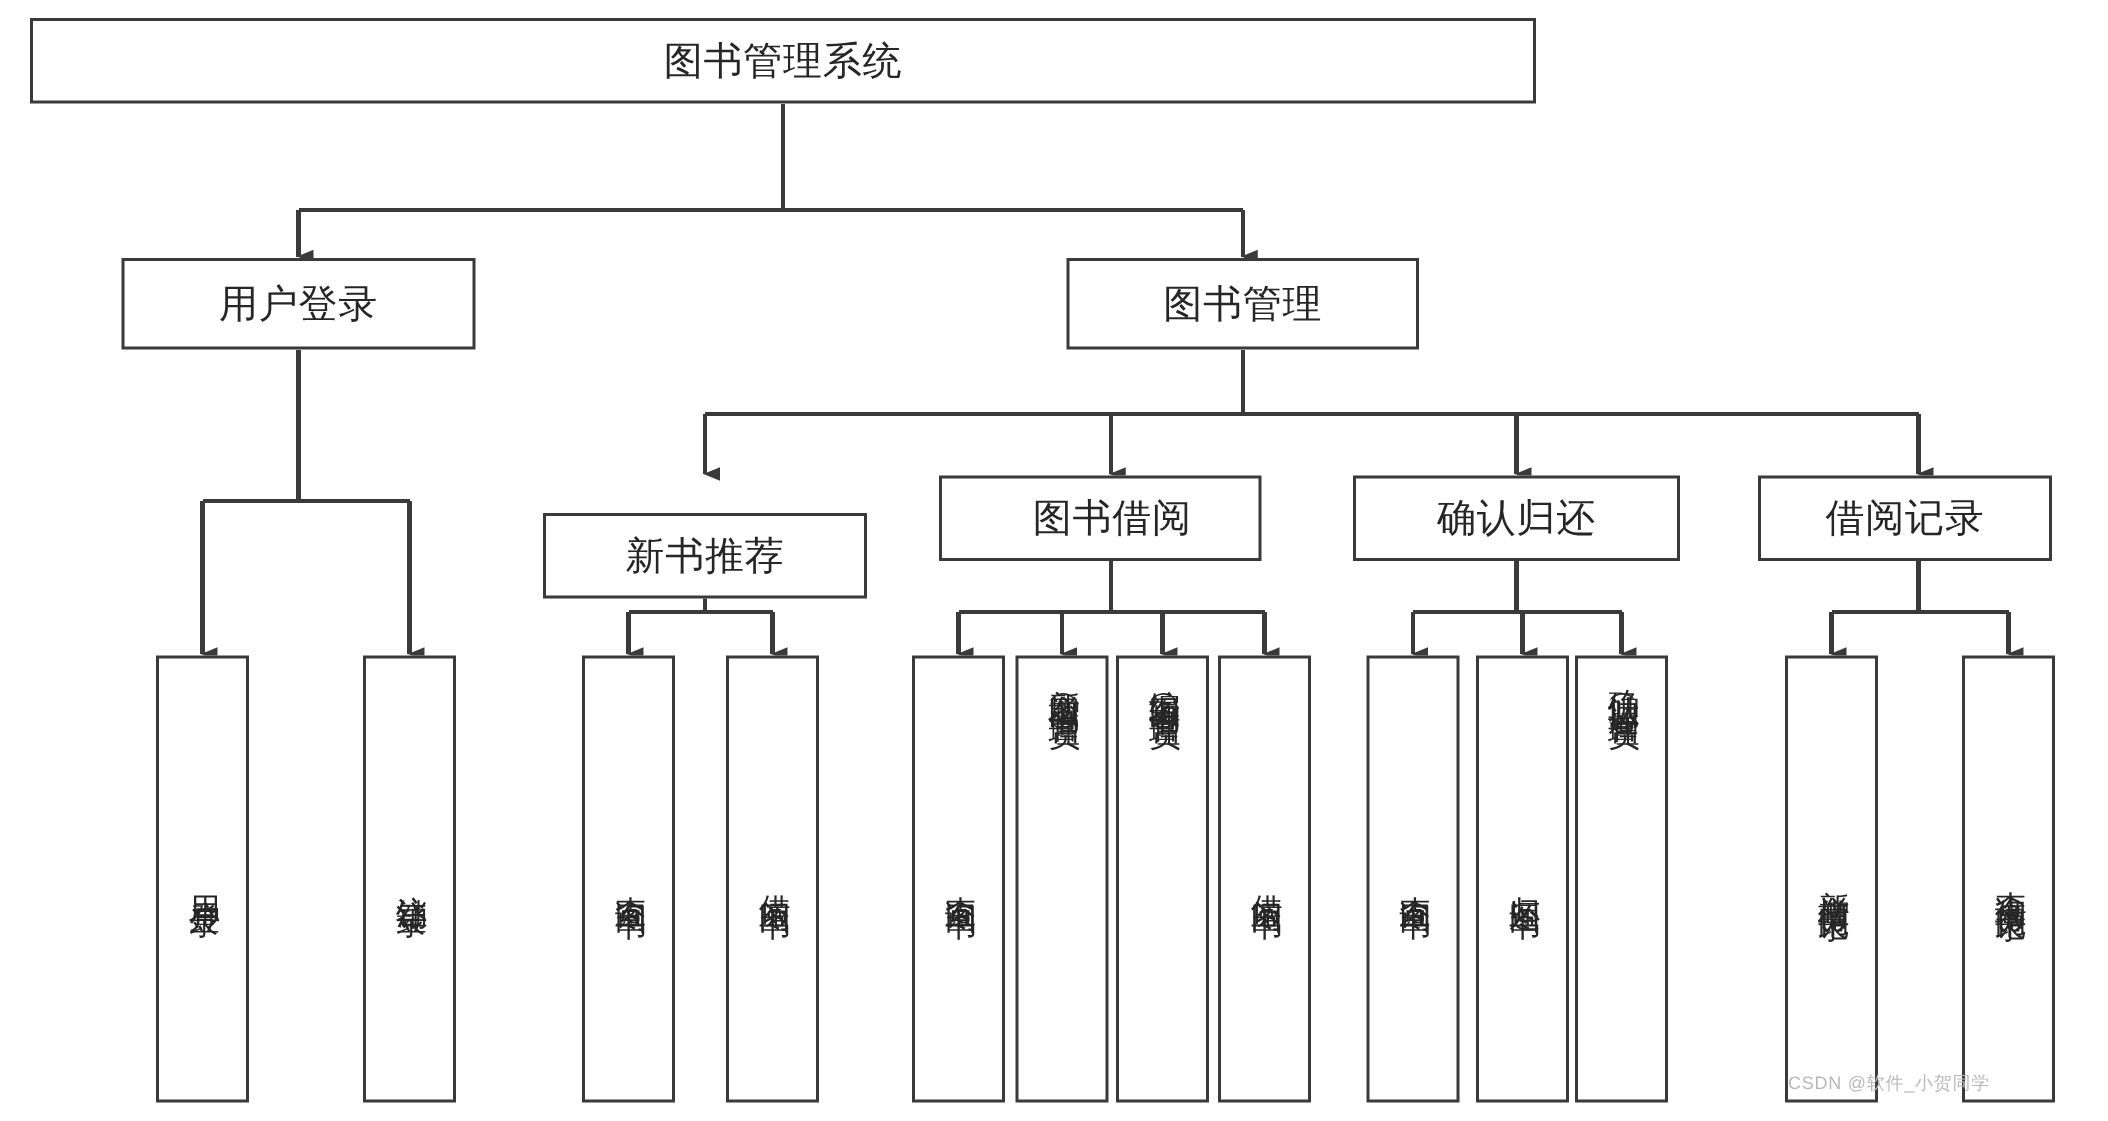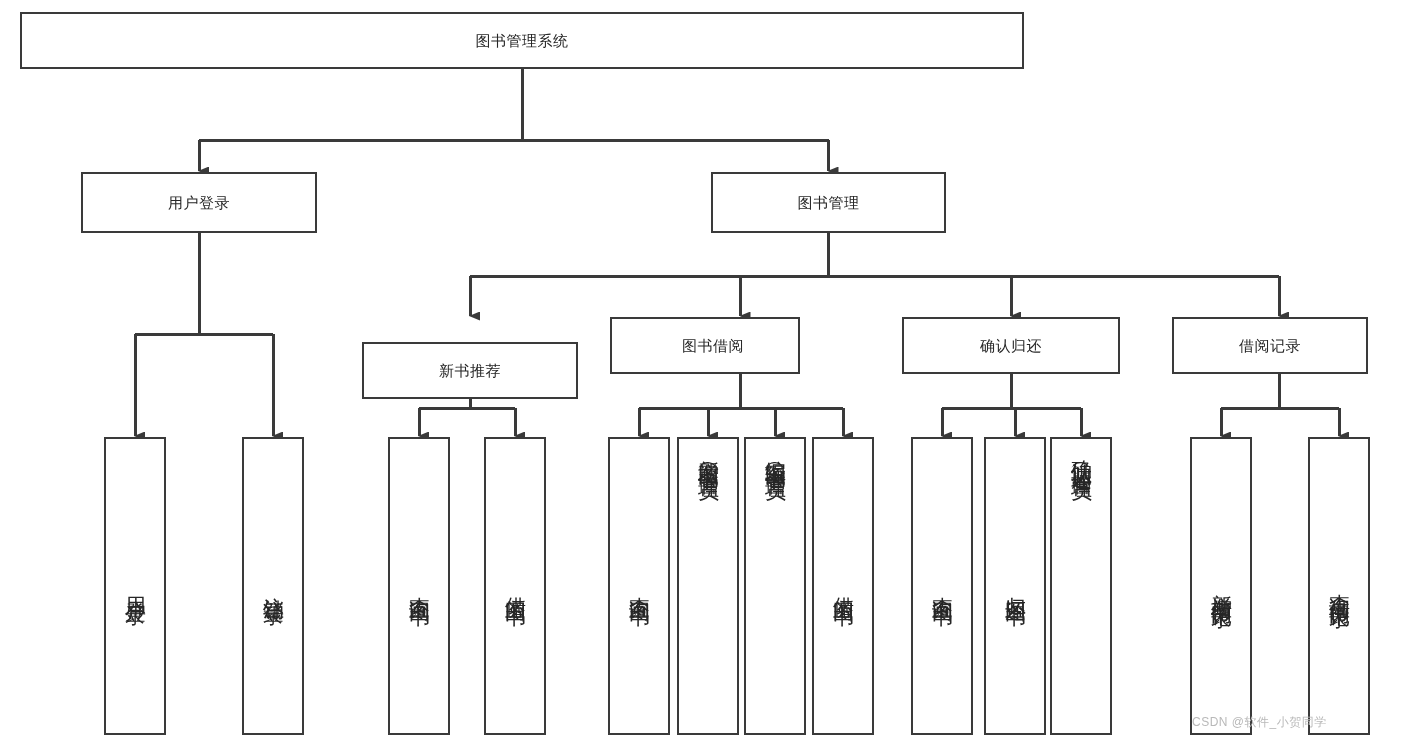--- a/index.html
+++ b/index.html
@@ -33,21 +33,21 @@
     border: 2px solid #3a3a3a;
     display: flex;
     align-items: center;
     justify-content: center;
     overflow: hidden;
   }
   .node-box.horizontal {
     writing-mode: horizontal-tb;
   }
   .node-label {
-    font-size: 15px;
+    font-size: 26px;
     line-height: 1.05;
     color: #262626;
     letter-spacing: 0.5px;
     white-space: nowrap;
     text-align: center;
   }
   
   .node-box.vertical {
     align-items: flex-start;
     justify-content: center;
@@ -140,21 +140,21 @@
       </div>
       <div class="node-box horizontal" style="left: 362px; top: 317px; width: 216px; height: 57px; margin-top: 25px;">
         <span class="node-label">新书推荐</span>
       </div>
       <div class="node-box vertical centered" style="left: 388px; top: 437px; width: 62px; height: 298px;">
         <span class="node-label">查询图书</span>
       </div>
       <div class="node-box vertical centered" style="left: 484px; top: 437px; width: 62px; height: 298px;">
         <span class="node-label">借阅图书</span>
       </div>
-      <div class="node-box horizontal" style="left: 610px; top: 317px; width: 190px; height: 57px; padding-left: 16px;">
+      <div class="node-box horizontal" style="left: 626px; top: 317px; width: 215px; height: 57px; padding-left: 16px;">
         <span class="node-label">图书借阅</span>
       </div>
       <div class="node-box vertical centered" style="left: 608px; top: 437px; width: 62px; height: 298px;">
         <span class="node-label">查询图书</span>
       </div>
       <div class="node-box vertical" style="left: 677px; top: 437px; width: 62px; height: 298px;">
         <span class="node-label">新增图书（管理员）</span>
       </div>
       <div class="node-box vertical" style="left: 744px; top: 437px; width: 62px; height: 298px;">
         <span class="node-label">编辑图书（管理员）</span>

